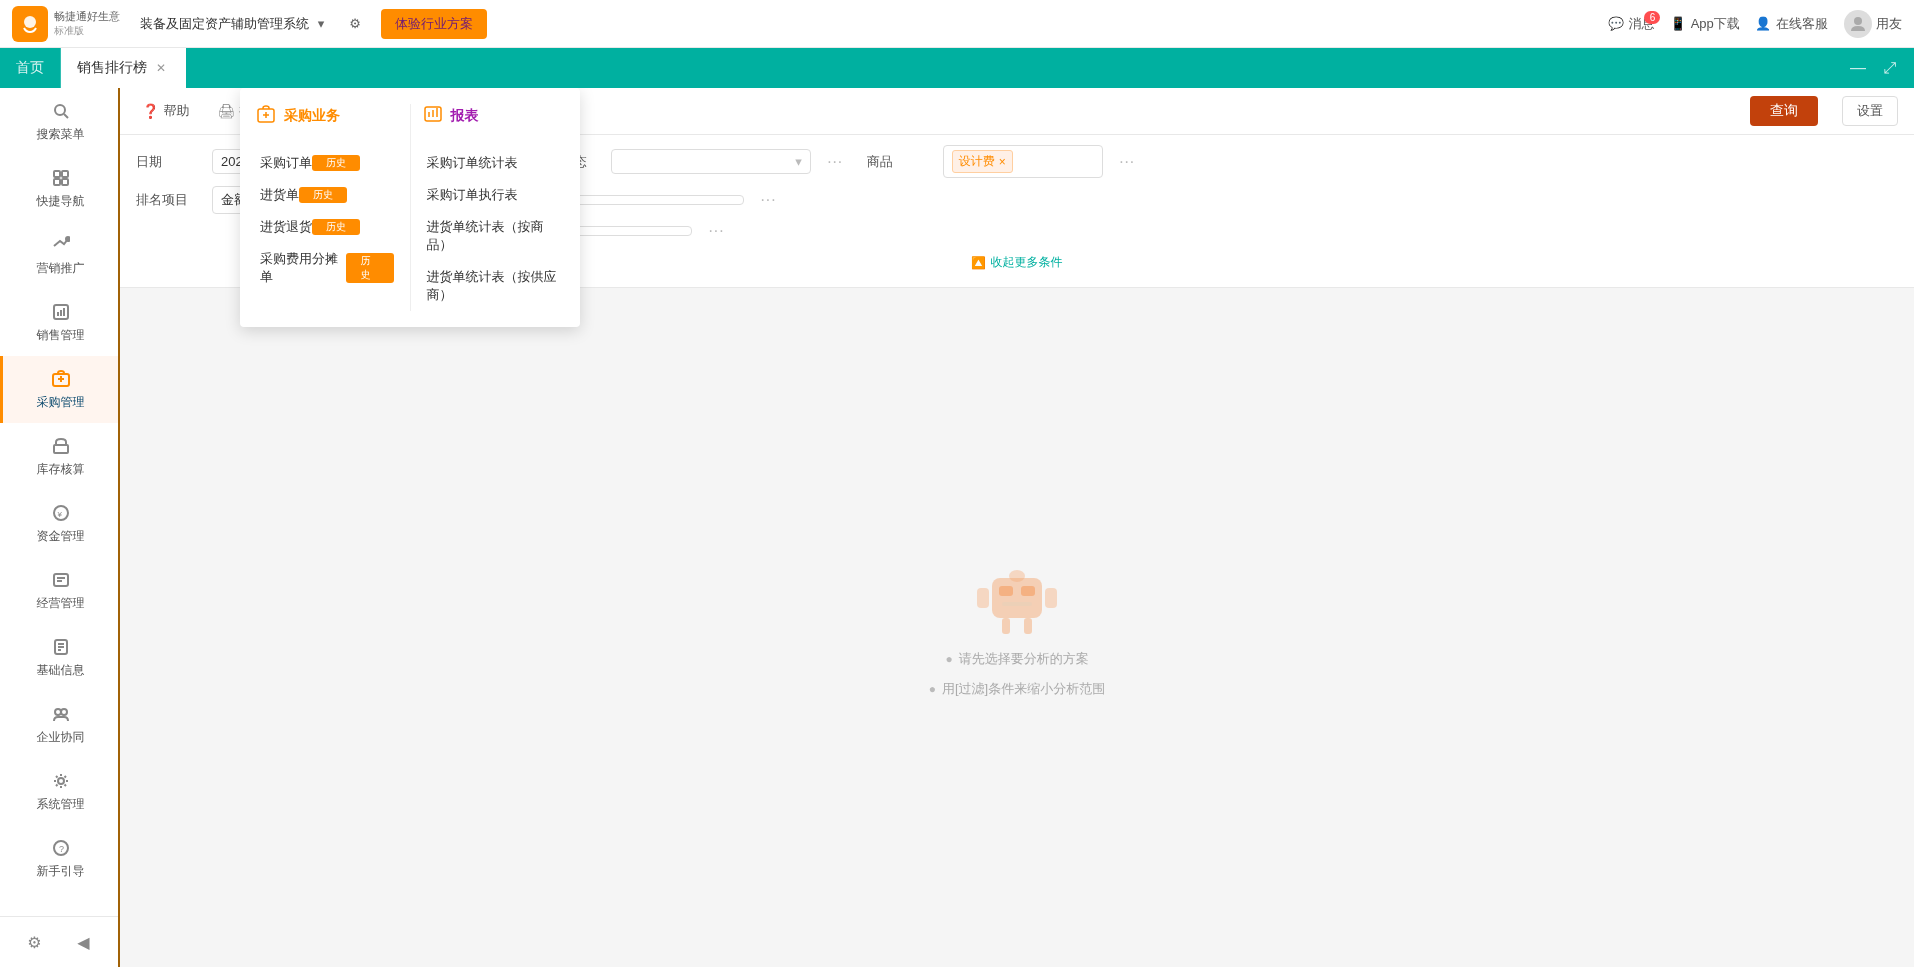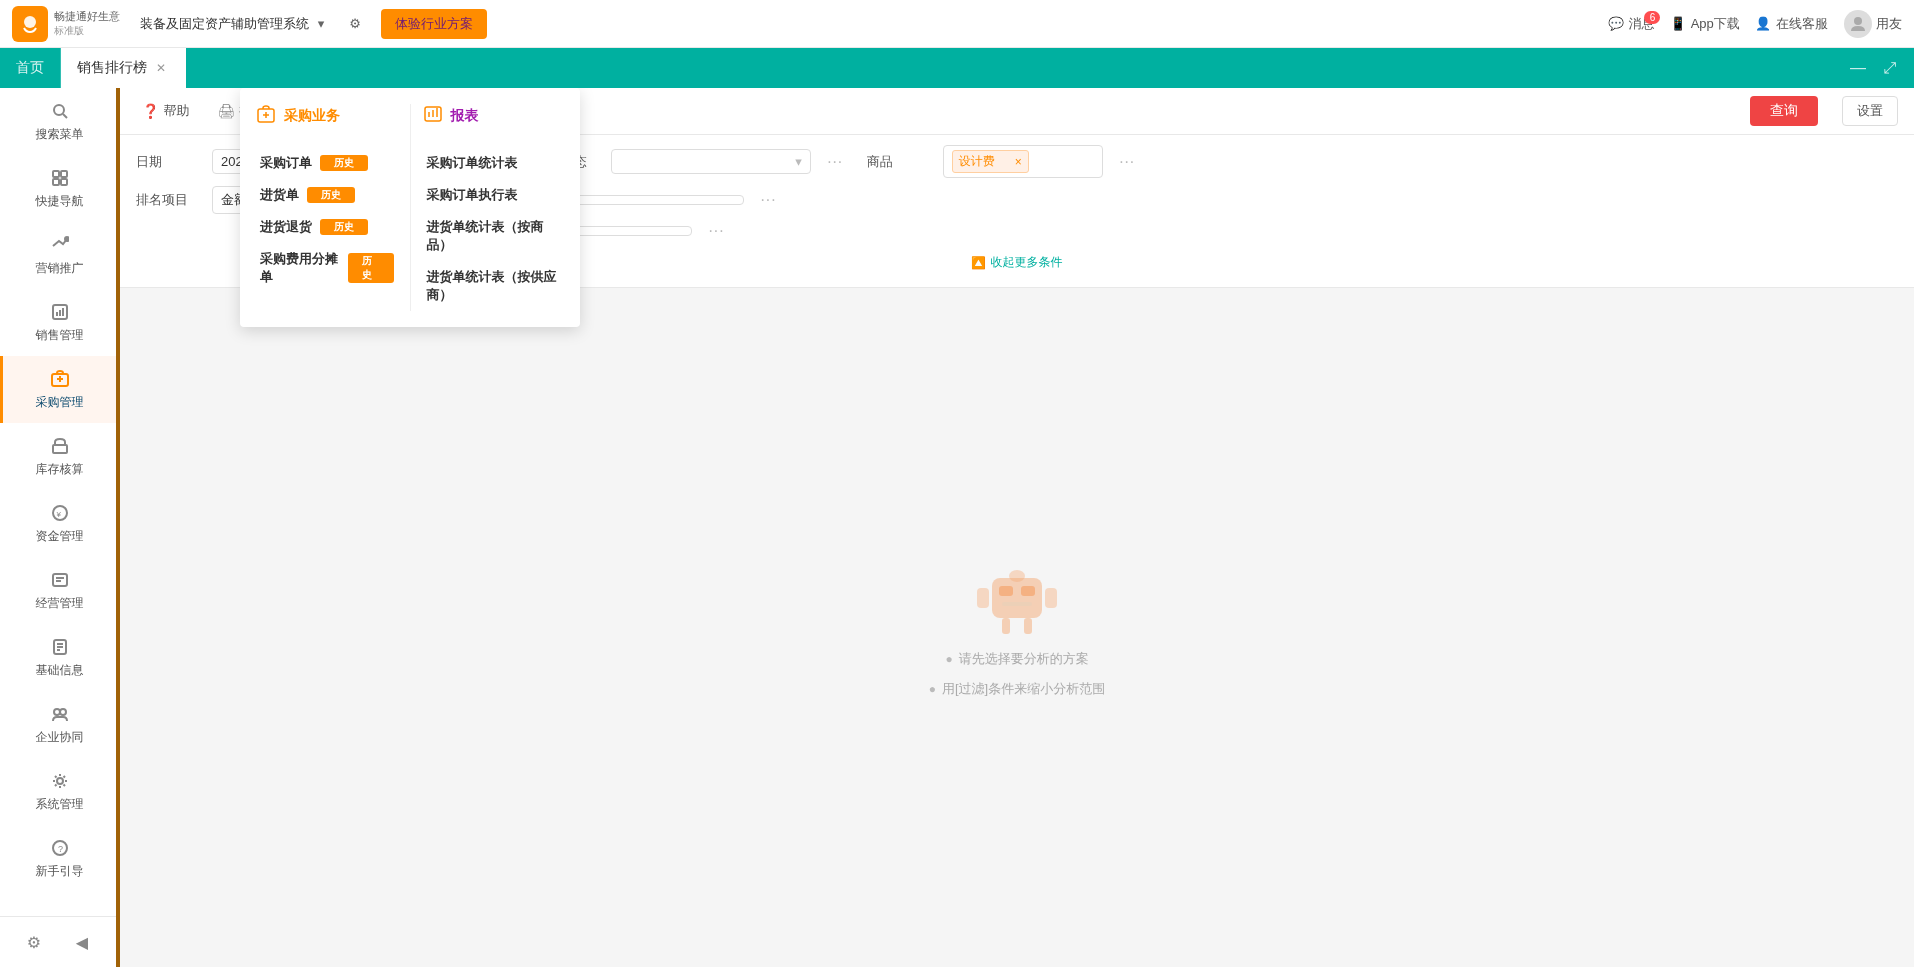--- a/index.html
+++ b/index.html
@@ -169,21 +169,21 @@
     
     .main-layout {
       display: flex;
       height: calc(967px - 48px - 40px);
     }
 
     
     .sidebar {
       width: 120px;
       background: white;
-      border-right: 4px solid #a16207;
+      border-right: 2px solid #a16207;
       display: flex;
       flex-direction: column;
       overflow-y: auto;
       flex-shrink: 0;
       position: relative;
       z-index: 80;
     }
     .sidebar-item {
       display: flex;
       flex-direction: column;
@@ -250,21 +250,21 @@
       align-items: center;
       gap: 4px;
       color: #555;
       font-size: 13px;
       cursor: pointer;
       padding: 4px 6px;
       border-radius: 3px;
     }
     .toolbar-icon { font-size: 14px; color: #888; }
     .query-btn {
-      background: #ef4444;
+      background: #c2410c;
       color: white;
       border: none;
       border-radius: 4px;
       padding: 6px 20px;
       font-size: 14px;
       cursor: pointer;
       margin-left: auto;
     }
     .settings-btn {
       border: 1px solid #ddd;
@@ -324,21 +324,21 @@
     }
     .filter-tag {
       display: flex;
       align-items: center;
       background: #fff0e6;
       border: 1px solid #ffcfa0;
       border-radius: 3px;
       padding: 2px 6px;
       font-size: 12px;
       color: #ff8c00;
-      gap: 20px;
+      gap: 4px;
     }
     .filter-tag-close { cursor: pointer; color: #ff8c00; }
     .collapse-bar {
       display: flex;
       align-items: center;
       justify-content: center;
       padding: 6px;
       color: #00b0a0;
       font-size: 12px;
       cursor: pointer;
@@ -394,27 +394,26 @@
     }
     .col-divider {
       width: 1px;
       background: #eee;
       margin: 0 12px;
       flex-shrink: 0;
     }
     .dropdown-item {
       display: flex;
       align-items: center;
-      gap: 8px;
+      gap: 0;
       padding: 7px 4px;
       cursor: pointer;
       color: #333;
       font-size: 13px;
       border-radius: 3px;
-      font-weight: bold;
     }
     .history-badge {
       background: #ff8c00;
       color: white;
       border-radius: 3px;
       font-size: 10px;
       padding: 1px 14px;
     }
 
     

